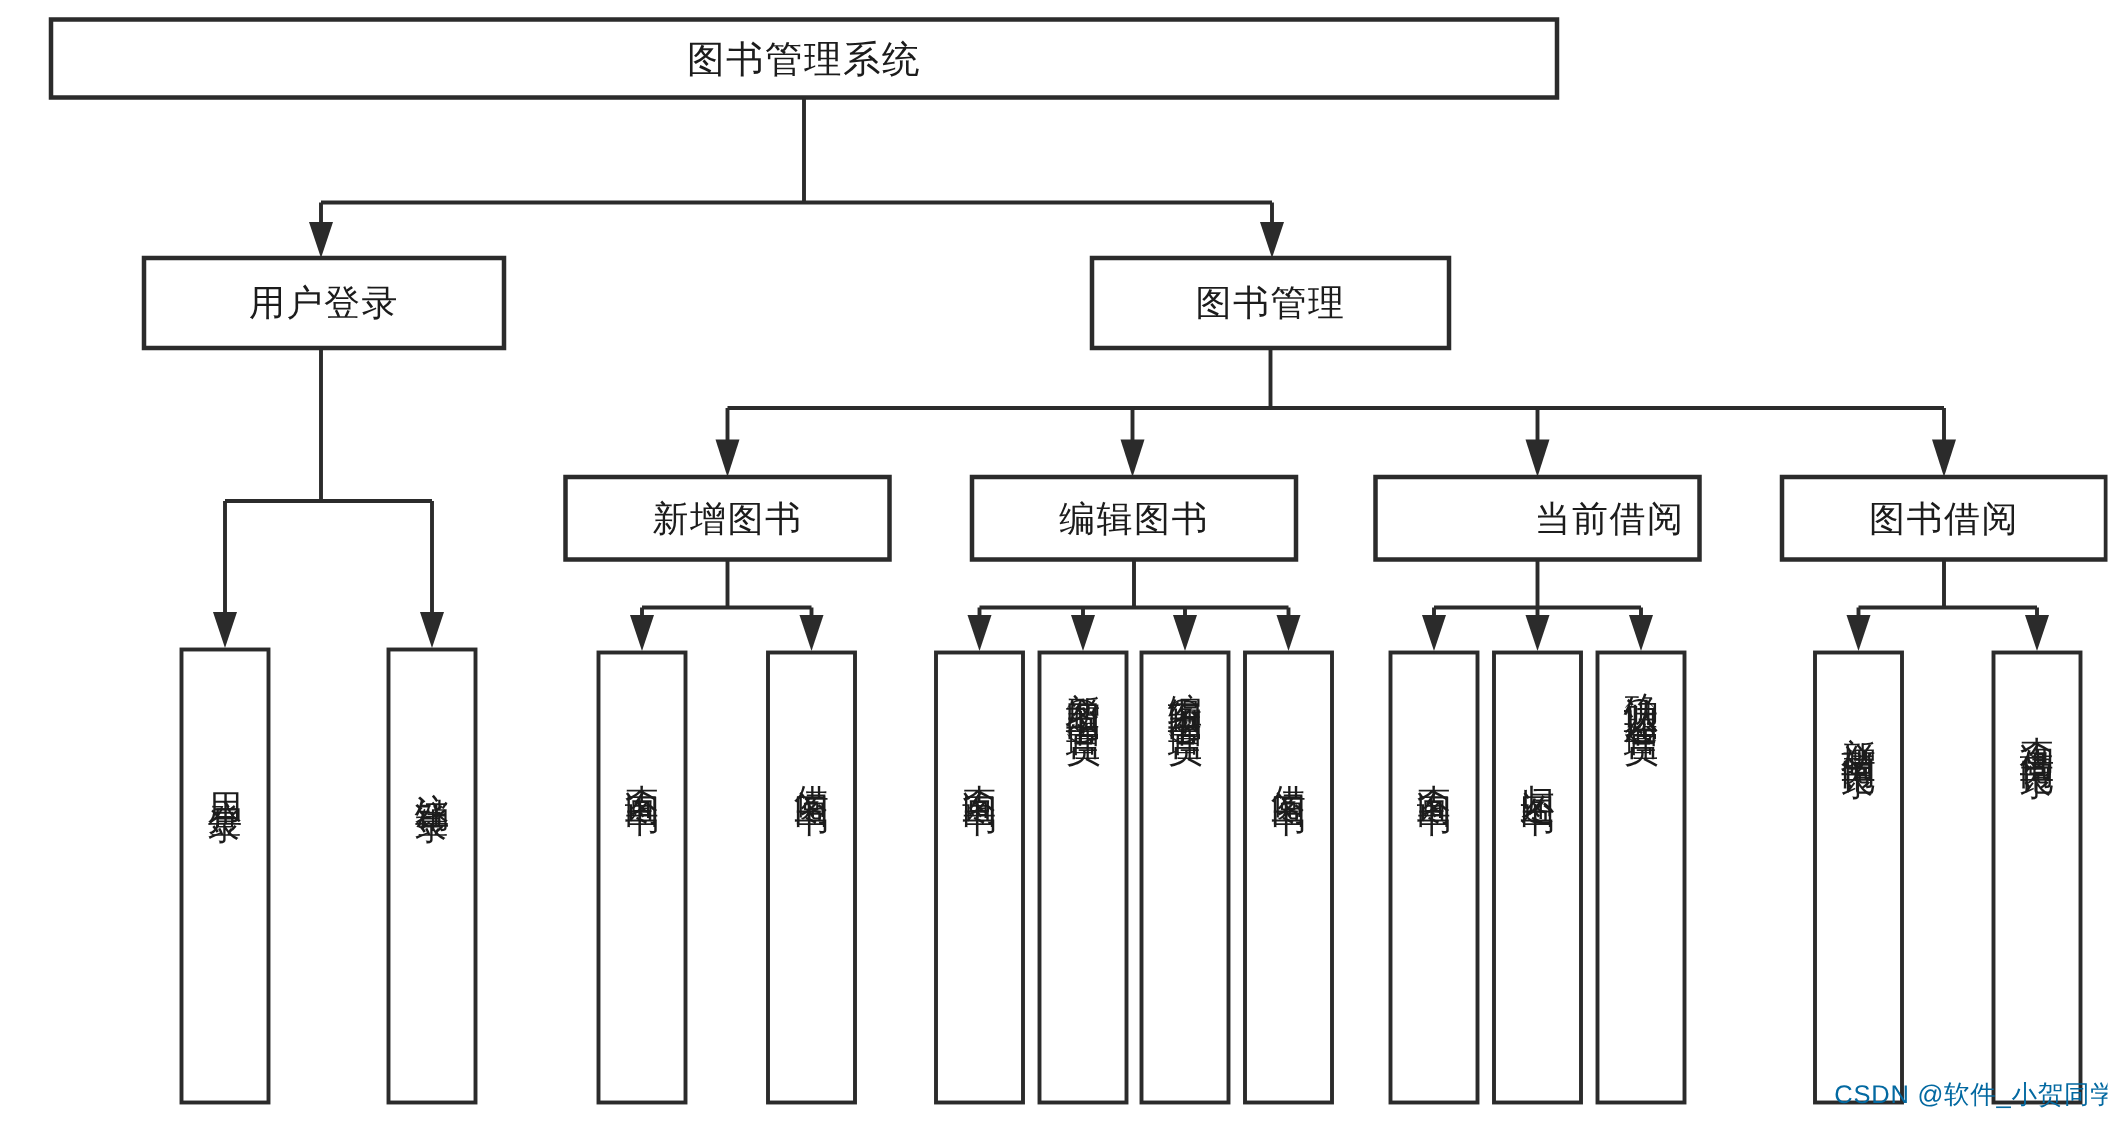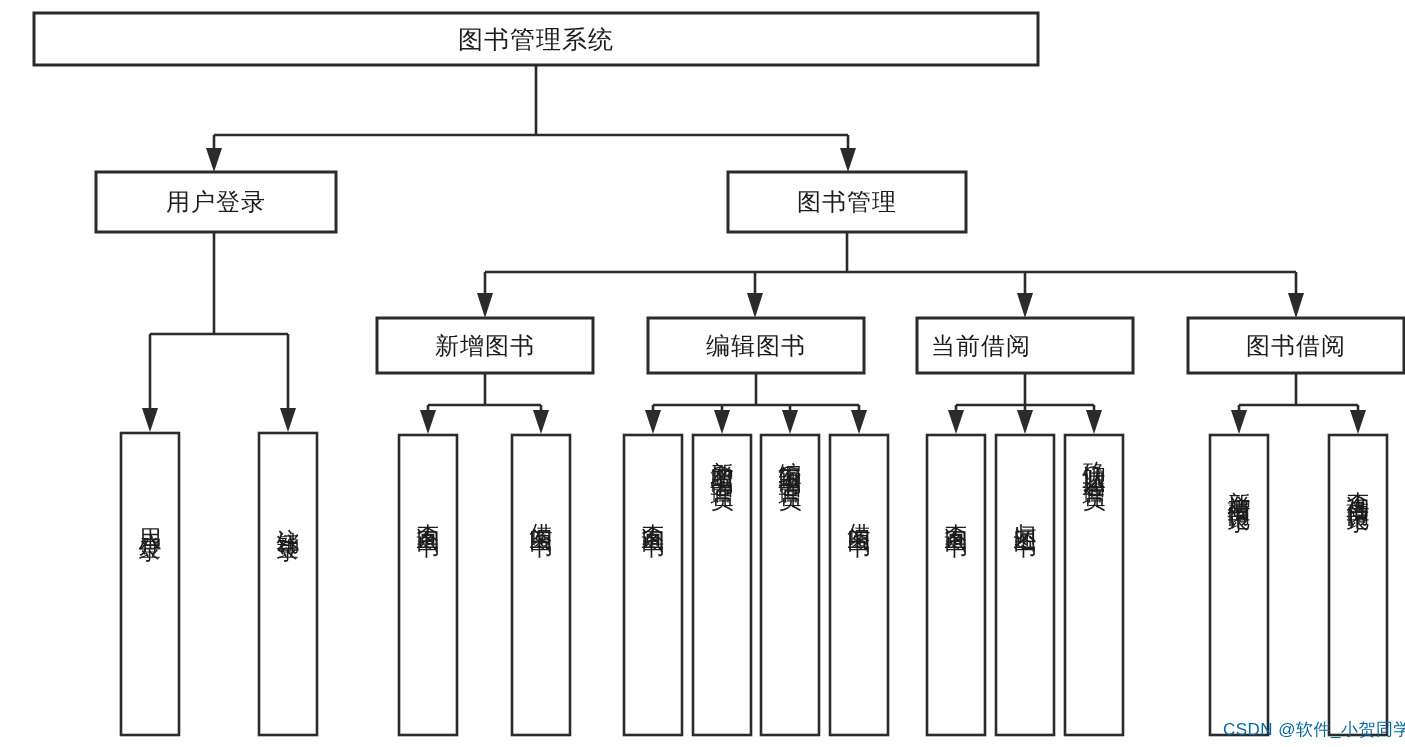--- a/index.html
+++ b/index.html
@@ -214,21 +214,21 @@
   </div>
 
   <div class="hlabel-wrap" style="left:361px; top:318px; width:216px; height:55px;">
     <span class="hlabel-text">新增图书</span>
   </div>
 
   <div class="hlabel-wrap" style="left:632px; top:318px; width:216px; height:55px;">
     <span class="hlabel-text">编辑图书</span>
   </div>
 
-  <div class="hlabel-wrap" style="left:857px; top:318px; width:216px; height:55px;border-radius:24px;">
+  <div class="hlabel-wrap" style="left:949px; top:318px; width:216px; height:55px;border-radius:24px;">
     <span class="hlabel-text">当前借阅</span>
   </div>
 
   <div class="hlabel-wrap" style="left:1172px; top:318px; width:216px; height:55px;">
     <span class="hlabel-text">图书借阅</span>
   </div>
 
   <div class="vlabel-wrap" style="left:105px; top:510px; width:58px; height:225px;">
     <span class="vlabel-text">用户登录</span>
   </div>

